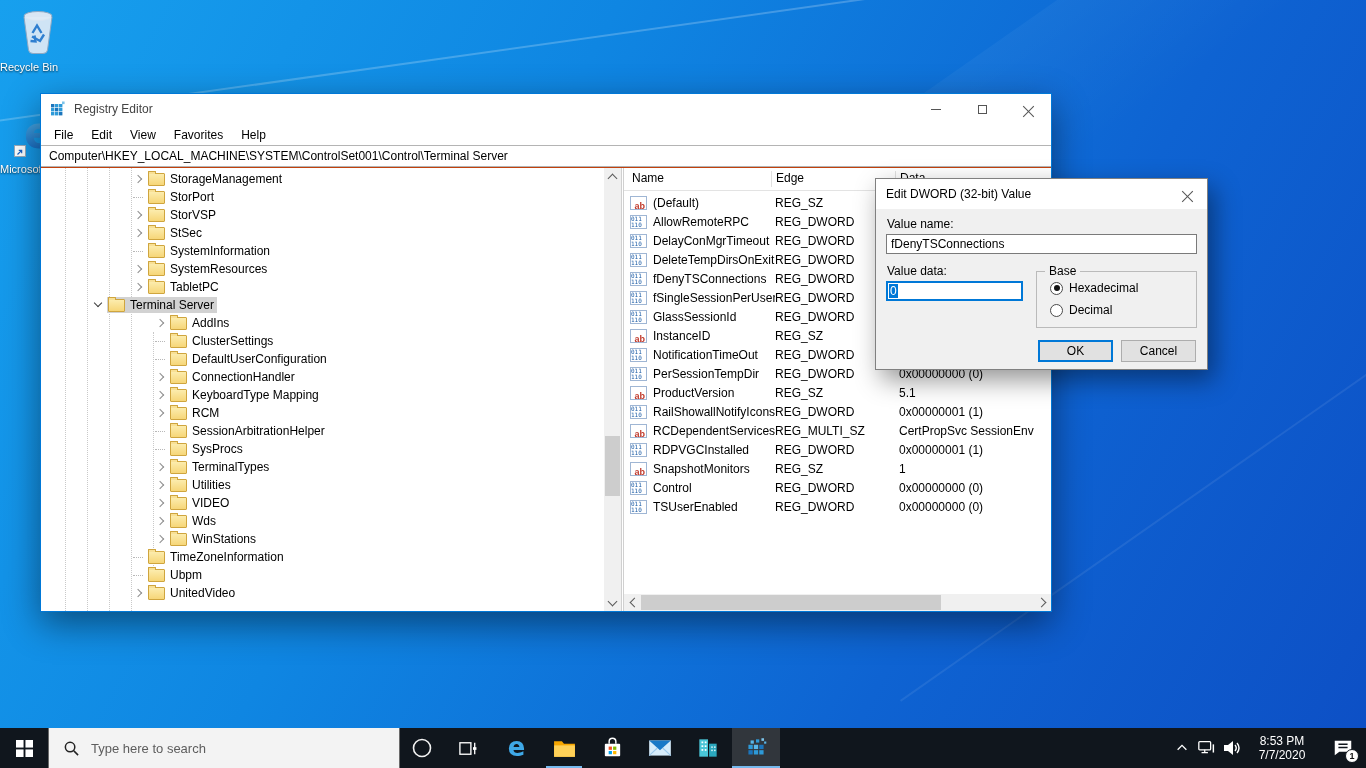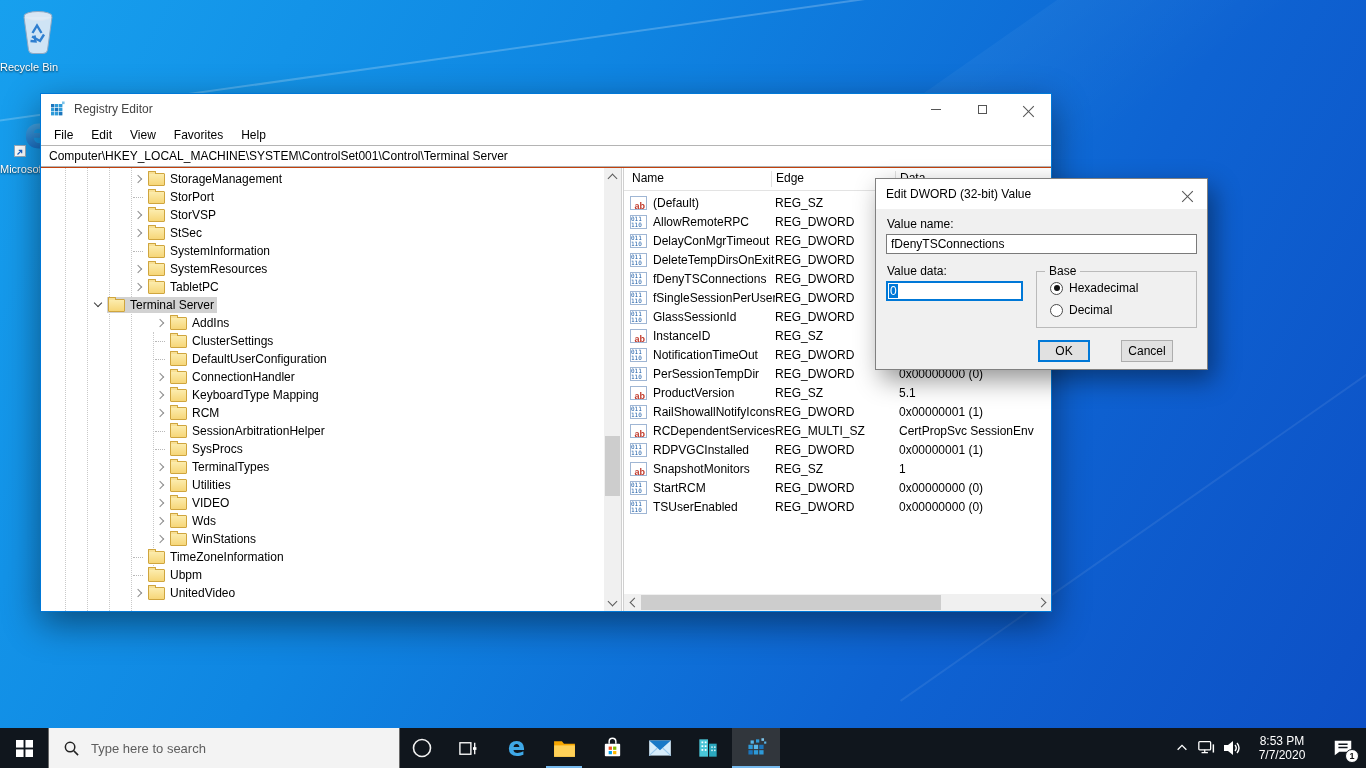--- a/index.html
+++ b/index.html
@@ -109,21 +109,21 @@
   .lbl-data{left:11px;top:85px;}
   .inp-data{position:absolute;left:10px;top:102px;width:132px;height:16px;background:#fff;
      border:2px solid var(--accent,#0078d7);display:flex;align-items:center;padding-left:1px;}
   .sel-text{background:var(--accent,#0078d7);color:#fff;padding:0 1px;}
   .groupbox{position:absolute;left:160px;top:92px;width:159px;height:55px;border:1px solid #bababa;}
   .gb-legend{position:absolute;top:-8px;left:8px;background:#f0f0f0;padding:0 4px;}
   .radio-row{position:absolute;left:13px;display:flex;align-items:center;gap:6px;}
   .rr-hex{top:9px;} .rr-dec{top:31px;}
   .radio{width:13px;height:13px;border:1px solid #4a4a4a;border-radius:50%;background:#fff;position:relative;box-sizing:border-box;}
   .radio.checked::after{content:'';position:absolute;left:2.5px;top:2.5px;width:6px;height:6px;border-radius:50%;background:#111;}
-  .dbtn{position:absolute;top:161px;width:52px;height:22px;background:#e1e1e1;
+  .dbtn{position:absolute;top:161px;width:75px;height:22px;background:#e1e1e1;
      display:flex;align-items:center;justify-content:center;box-sizing:border-box;}
   .btn-ok{left:162px;border:2px solid var(--accent,#0078d7);}
   .btn-cancel{left:245px;border:1px solid #adadad;}
 
   
   #taskbar{position:absolute;left:0;bottom:0;width:1366px;height:40px;background:#10161d;z-index:30;}
   .tb-start{position:absolute;left:0;top:0;width:48px;height:40px;display:flex;align-items:center;justify-content:center;}
   .tb-search{position:absolute;left:48px;top:0;width:352px;height:40px;background:#f3f3f3;
      display:flex;align-items:center;gap:11px;padding-left:14px;box-sizing:border-box;
      border:1px solid #6a6a6a;border-bottom:none;border-top:none;}
@@ -553,21 +553,21 @@
             </span>
             <span class="vname">SnapshotMonitors</span>
             <span class="vtype">REG_SZ</span>
             <span class="vdata">1</span>
           </div>
           <div class="vrow">
             <span class="vicon">
               <i class="vd">011</i>
               <i class="vd">110</i>
             </span>
-            <span class="vname">StartRCM</span>
+            <span class="vname">Control</span>
             <span class="vtype">REG_DWORD</span>
             <span class="vdata">0x00000000 (0)</span>
           </div>
           <div class="vrow">
             <span class="vicon">
               <i class="vd">011</i>
               <i class="vd">110</i>
             </span>
             <span class="vname">TSUserEnabled</span>
             <span class="vtype">REG_DWORD</span>

